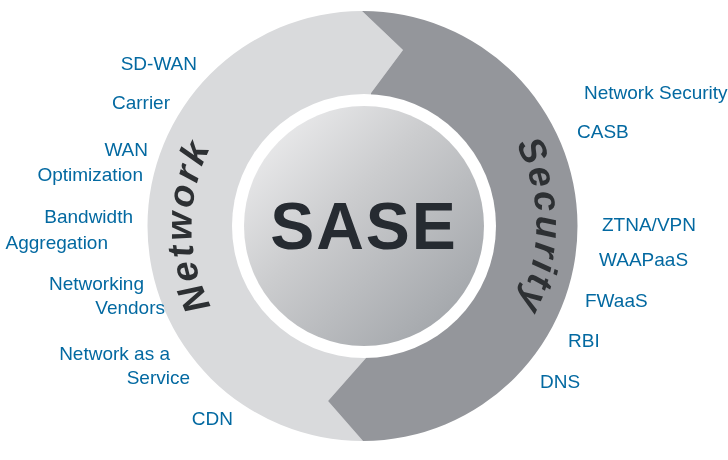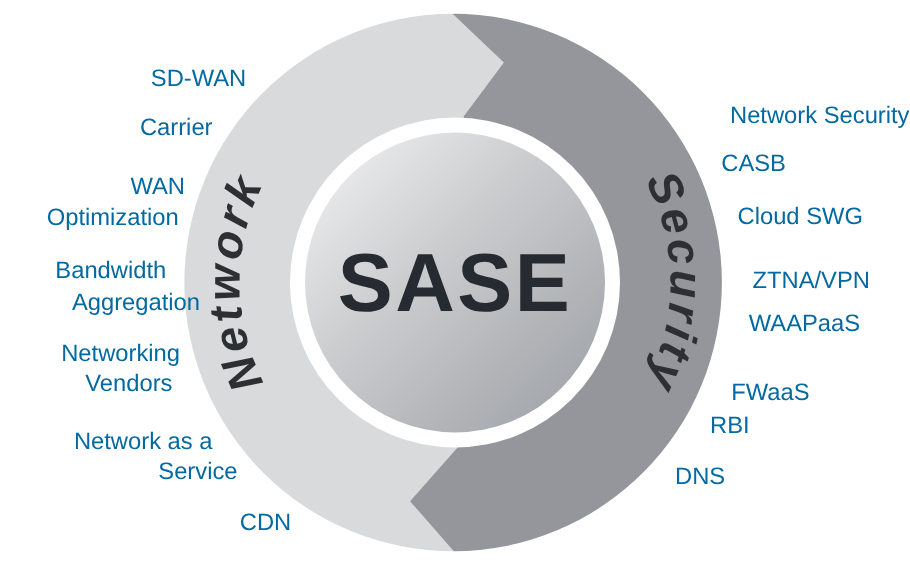--- a/index.html
+++ b/index.html
@@ -66,29 +66,28 @@
     <text class="ring-word">
       <textPath href="#secArc" startOffset="50%" text-anchor="middle">Security</textPath>
     </text>
   </svg>
 
   <div class="lbl net" style="top:53px;  right:531px;">SD-WAN</div>
   <div class="lbl net" style="top:92px;  right:558px;">Carrier</div>
   <div class="lbl net" style="top:139px; right:580px;">WAN</div>
   <div class="lbl net" style="top:206px; right:595px;">Bandwidth</div>
   <div class="lbl net" style="top:164px; right:585px;">Optimization</div>
-  <div class="lbl net" style="top:232px; right:568px;margin-left:11px;">Aggregation</div>
+  <div class="lbl net" style="top:232px; right:620px;margin-left:11px;">Aggregation</div>
   <div class="lbl net" style="top:273px; right:584px;">Networking</div>
-  <div class="lbl net" style="top:297px; right:590px;">Vendors</div>
+  <div class="lbl net" style="top:297px; right:563px;">Vendors</div>
   <div class="lbl net" style="top:343px; right:558px;">Network as a</div>
   <div class="lbl net" style="top:367px; right:538px;">Service</div>
   <div class="lbl net" style="top:408px; right:495px;">CDN</div>
 
   <div class="lbl sec" style="top:82px;  left:552px;margin-left:32px;">Network Security</div>
   <div class="lbl sec" style="top:121px; left:577px;text-align:right;">CASB</div>
-  <div class="lbl sec" style="top:163px; left:590px;">Cloud SWG</div>
   <div class="lbl sec" style="top:203px; left:602px;margin-top:11px;">ZTNA/VPN</div>
   <div class="lbl sec" style="top:249px; left:599px;">WAAPaaS</div>
-  <div class="lbl sec" style="top:304px; left:585px;">FWaaS</div>
+  <div class="lbl sec" style="top:290px; left:585px;">FWaaS</div>
   <div class="lbl sec" style="top:330px; left:568px;text-align:center;">RBI</div>
   <div class="lbl sec" style="top:371px; left:540px;text-align:right;">DNS</div>
 
 </div>
 
 </body></html>

